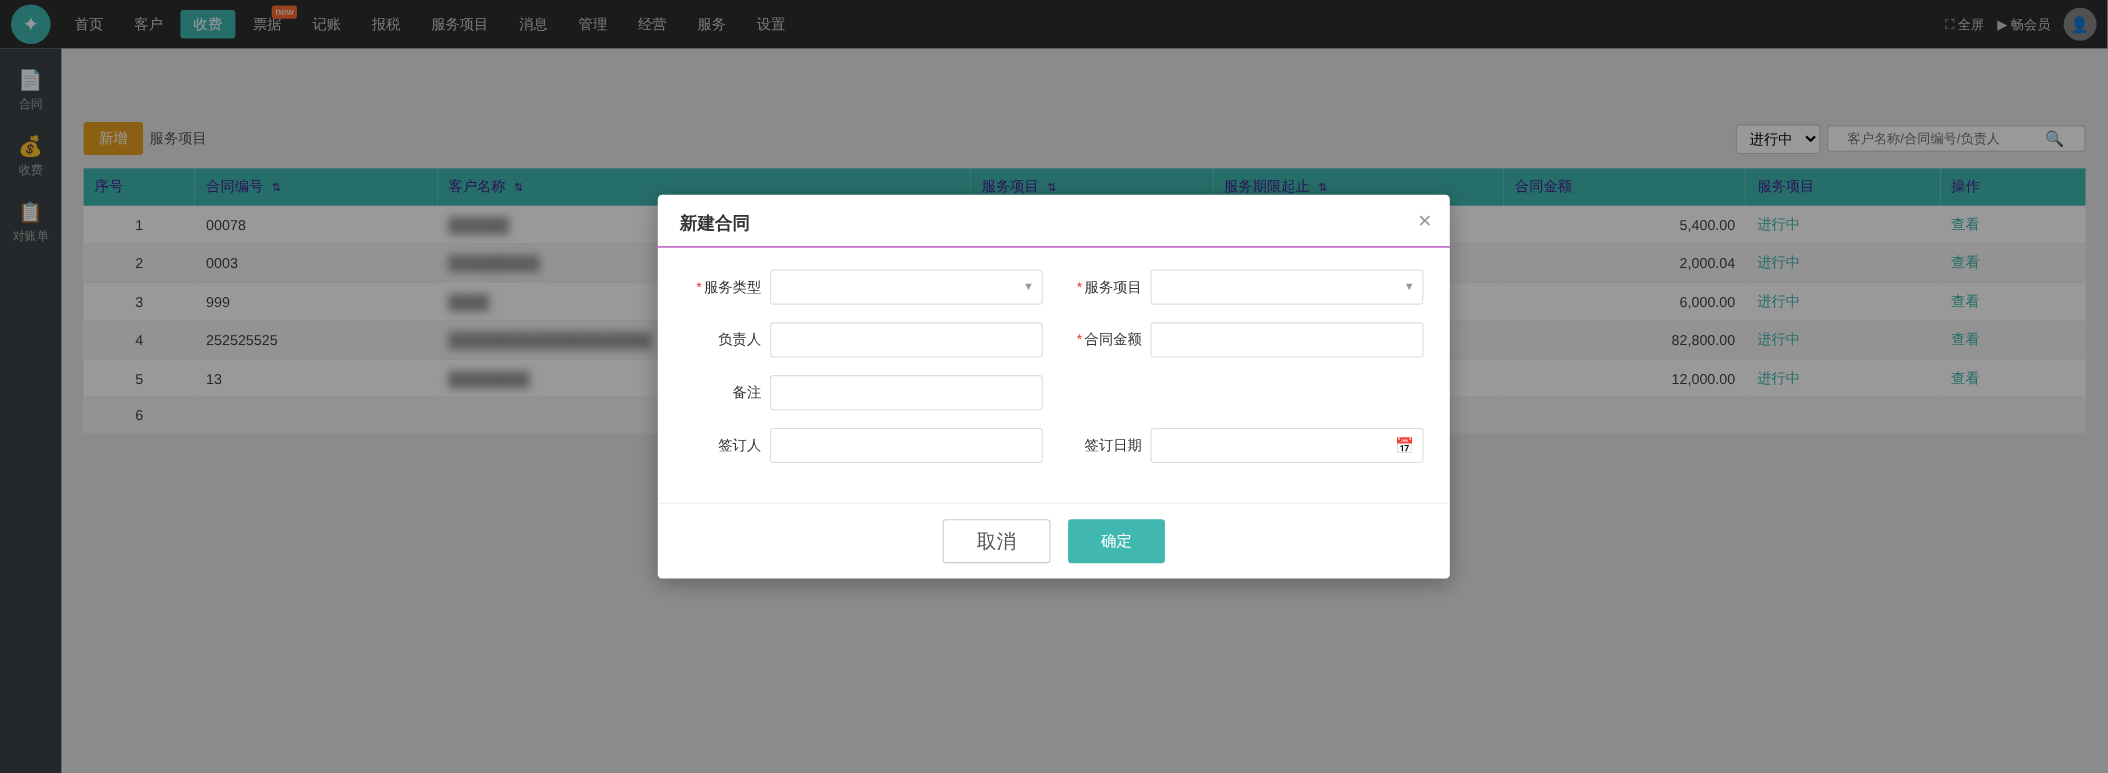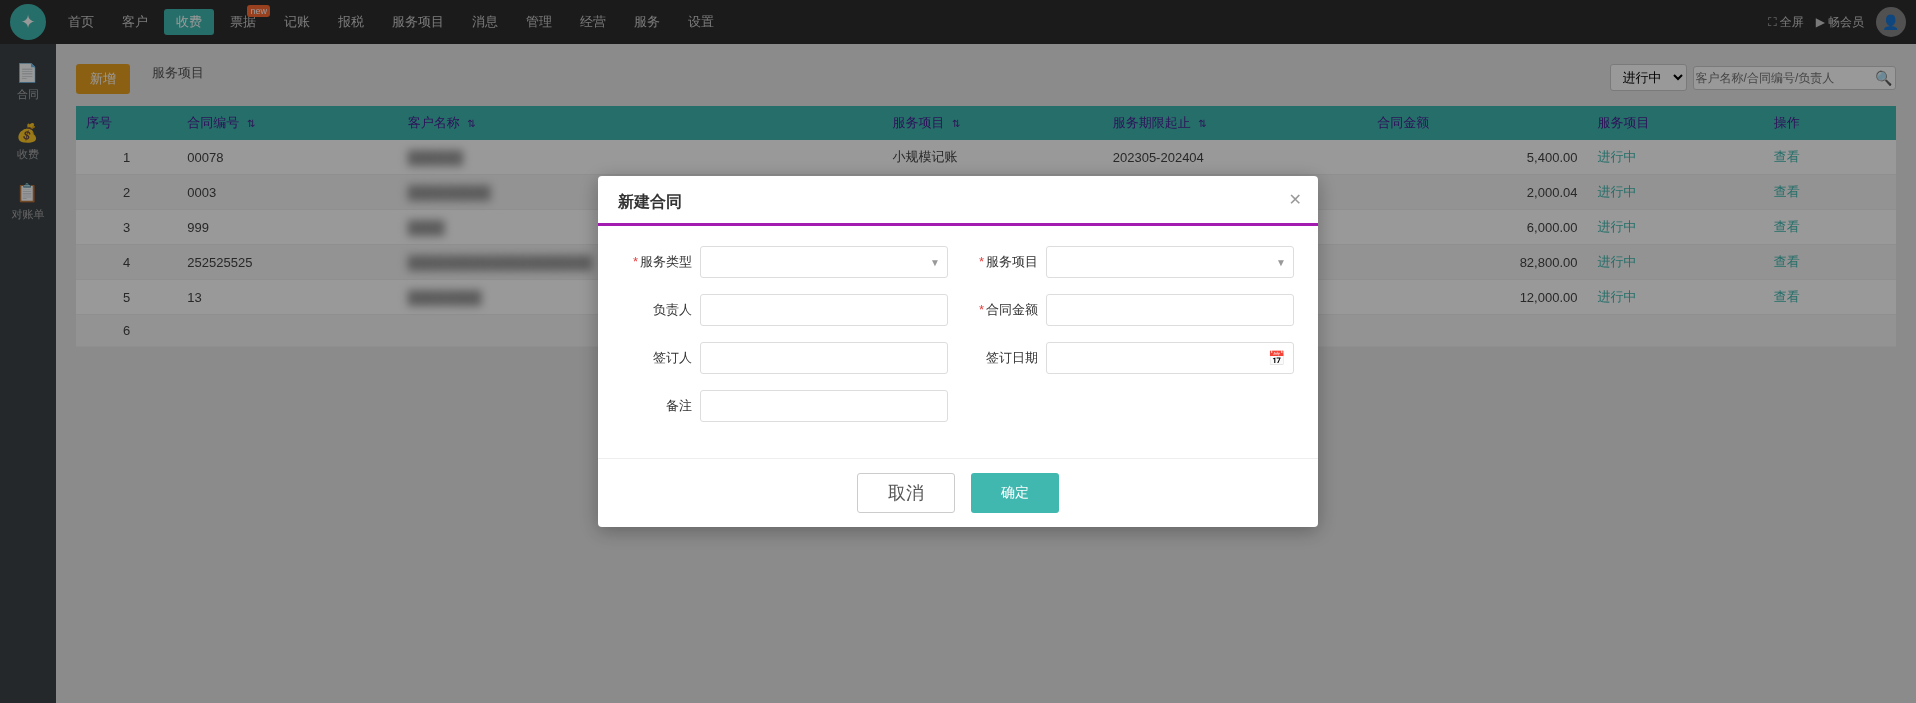--- a/index.html
+++ b/index.html
@@ -113,23 +113,24 @@
       flex: 1;
       background: #e8e8e8;
       padding: 20px;
       overflow: auto;
       position: relative;
     }
 
     
     .toolbar {
       display: flex;
-      align-items: flex-start;
-      gap: 22px;
+      align-items: center;
+      gap: 6px;
       margin-bottom: 12px;
+      margin-top: 47px;
     }
     .btn-new {
       background: #e8a020;
       color: white;
       border: none;
       padding: 6px 14px;
       border-radius: 3px;
       cursor: pointer;
       font-size: 13px;
     }
@@ -150,21 +151,21 @@
       background: #fff;
       font-size: 13px;
       cursor: pointer;
     }
     .search-box {
       display: flex;
       align-items: center;
       border: 1px solid #ccc;
       border-radius: 3px;
       background: #fff;
-      padding: 3px 2px;
+      padding: 3px 18px;
     }
     .search-box input {
       border: none;
       outline: none;
       font-size: 12px;
       width: 180px;
     }
 
     
     .data-table {
@@ -230,21 +231,21 @@
       border-radius: 4px;
       box-shadow: 0 4px 20px rgba(0,0,0,0.3);
       padding: 0;
       position: relative;
     }
     .modal-header {
       padding: 16px 20px 10px;
       font-size: 16px;
       font-weight: bold;
       color: #333;
-      border-bottom: 3px solid #a21caf;
+      border-bottom: 1px solid #a21caf;
     }
     .modal-close {
       position: absolute;
       right: 16px;
       top: 14px;
       cursor: pointer;
       color: #999;
       font-size: 16px;
       background: none;
       border: none;
@@ -542,43 +543,43 @@
           <label class="form-label">
             <span class="required-star">*</span><span>合同金额</span>
           </label>
           <input class="form-input" type="text" style="">
         </div>
       </div>
 
       <div class="form-row">
         <div class="form-group">
           <label class="form-label">
+            <span>备注</span>
+          </label>
+          <input class="form-input" type="text" style="flex: 1 1 0%;">
+        </div>
+        <div style="flex:1;"></div>
+      </div>
+
+      <div class="form-row">
+        <div class="form-group">
+          <label class="form-label">
             <span>签订人</span>
           </label>
           <input class="form-input" type="text" style="">
         </div>
         <div class="form-group">
           <label class="form-label">
             <span>签订日期</span>
           </label>
           <div class="date-input-wrapper">
             <input class="form-input" type="text" style="">
             <span class="calendar-icon">📅</span>
           </div>
         </div>
       </div>
-
-      <div class="form-row">
-        <div class="form-group">
-          <label class="form-label">
-            <span>备注</span>
-          </label>
-          <input class="form-input" type="text" style="flex: 1 1 0%;">
-        </div>
-        <div style="flex:1;"></div>
-      </div>
     </div>
     <div class="modal-footer">
       <button class="btn-cancel">取消</button>
       <button class="btn-confirm">确定</button>
     </div>
   </div>
 </div>
 
 </body></html>

